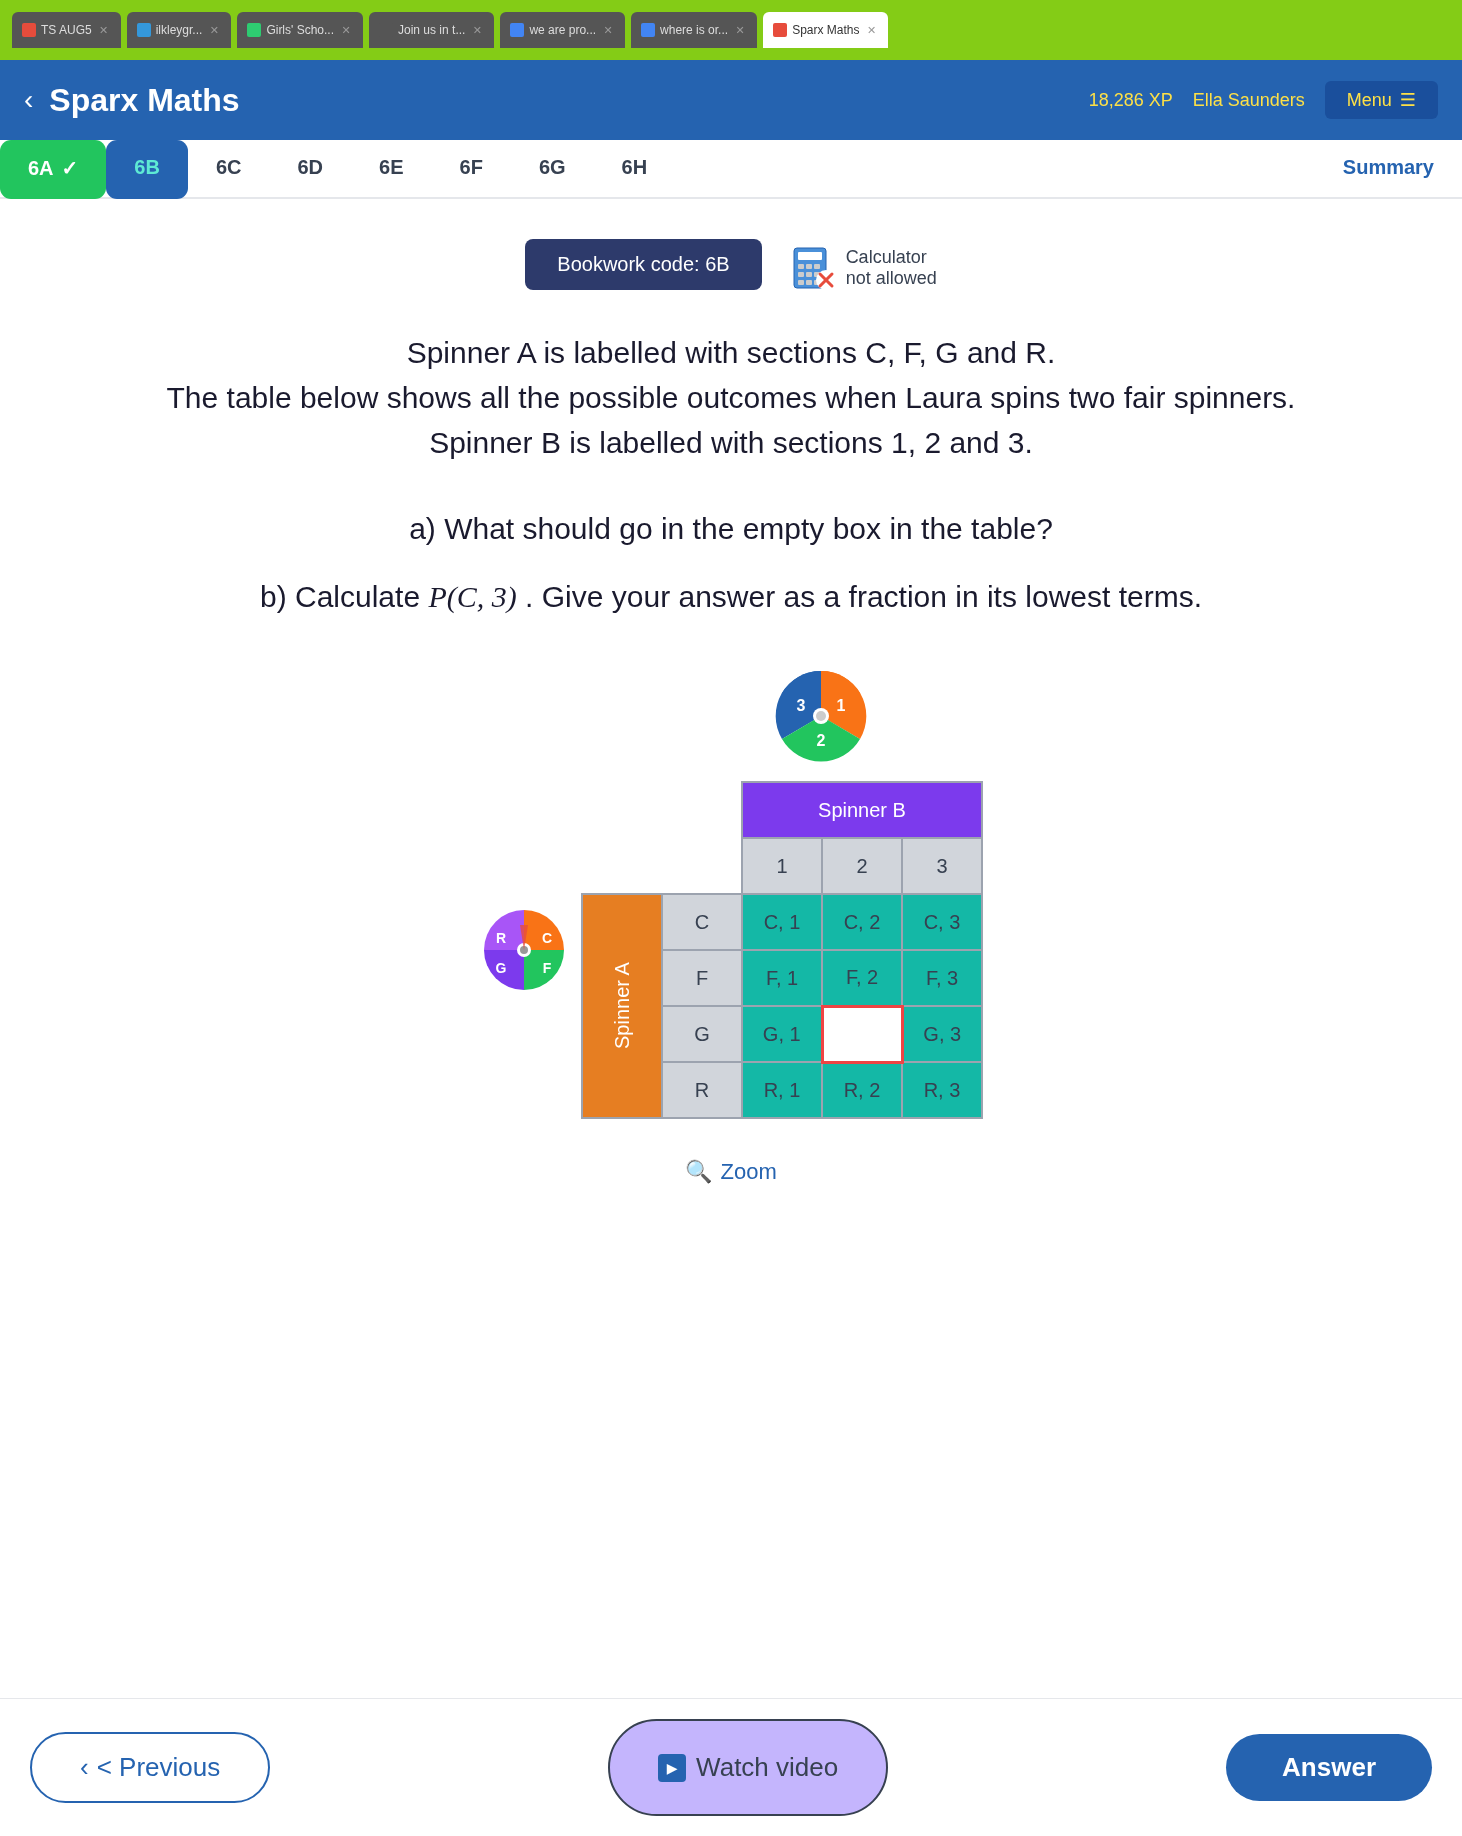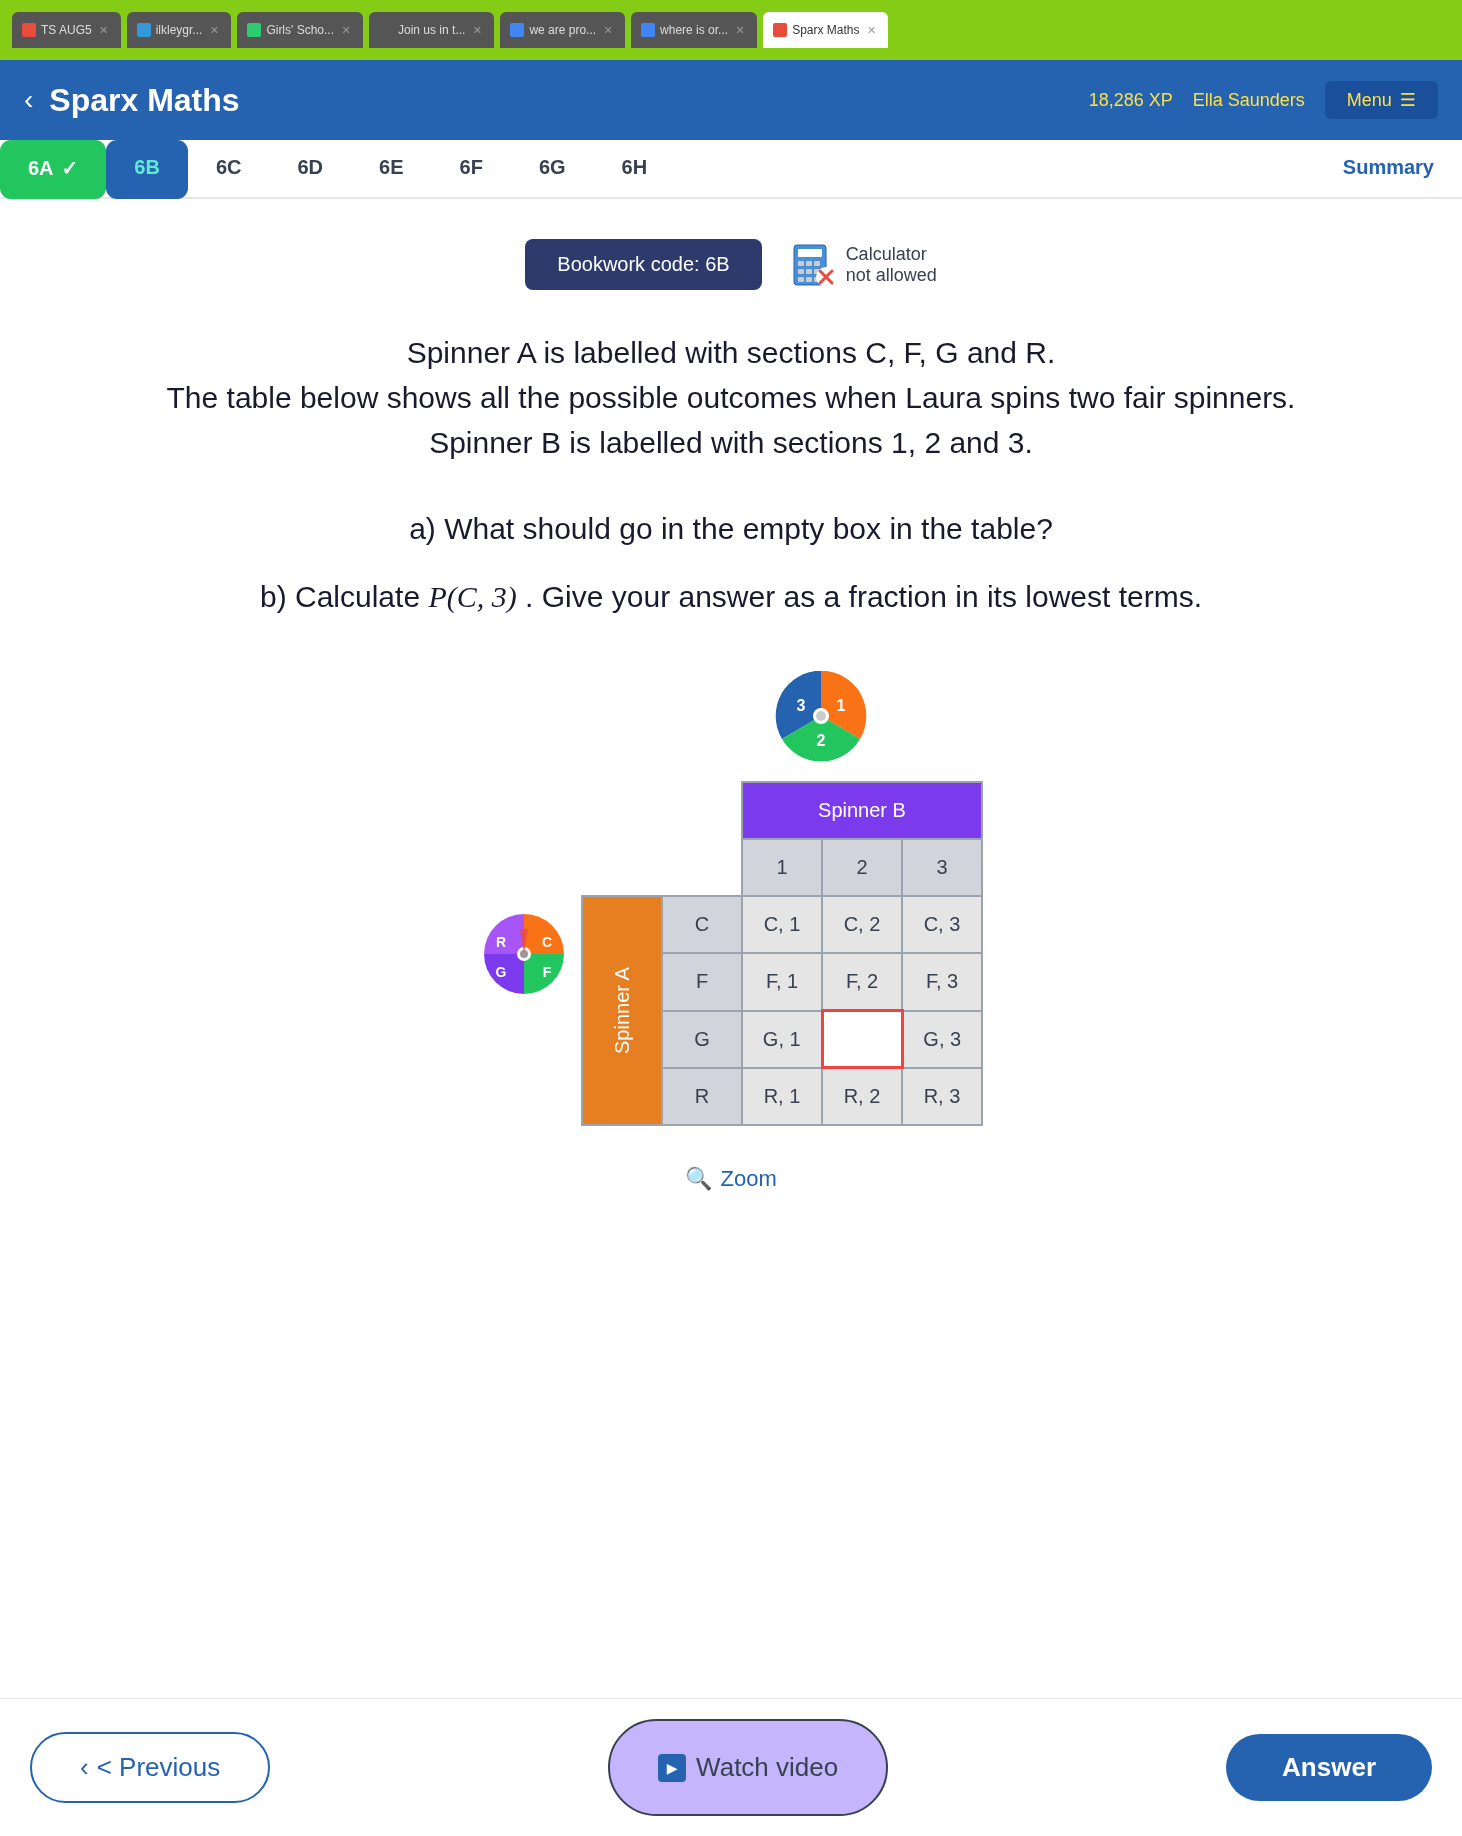--- a/index.html
+++ b/index.html
@@ -135,21 +135,21 @@
     
     .main-content {
       padding: 40px 80px;
       max-width: 1462px;
       margin: 0 auto;
     }
 
     
     .info-row {
       display: flex;
-      align-items: center;
+      align-items: flex-end;
       justify-content: center;
       gap: 30px;
       margin-bottom: 40px;
     }
     .bookwork-code {
       background: #2d3a6b;
       color: white;
       padding: 14px 32px;
       border-radius: 8px;
       font-size: 20px;
@@ -187,21 +187,21 @@
     }
 
     .outcomes-table {
       border-collapse: collapse;
     }
     .outcomes-table th, .outcomes-table td {
       border: 2px solid #9ca3af;
       text-align: center;
       font-size: 20px;
       font-weight: 500;
-      padding: 16px;
+      padding: 9px;
       min-width: 80px;
       height: 56px;
     }
     .spinner-b-header {
       background: #7c3aed;
       color: white;
       font-size: 22px;
       font-weight: 700;
     }
     .col-header {
@@ -221,21 +221,21 @@
       color: white;
       font-size: 22px;
       font-weight: 700;
       writing-mode: vertical-rl;
       text-orientation: mixed;
       transform: rotate(180deg);
       padding: 10px 8px;
       min-width: 44px;
     }
     .cell-value {
-      background: #e5e5e5;
+      background: #14b8a6;
       color: #374151;
     }
     .empty-cell {
       background: white;
       border: 3px solid #ef4444 !important;
     }
 
     
     .zoom-row {
       display: flex;

